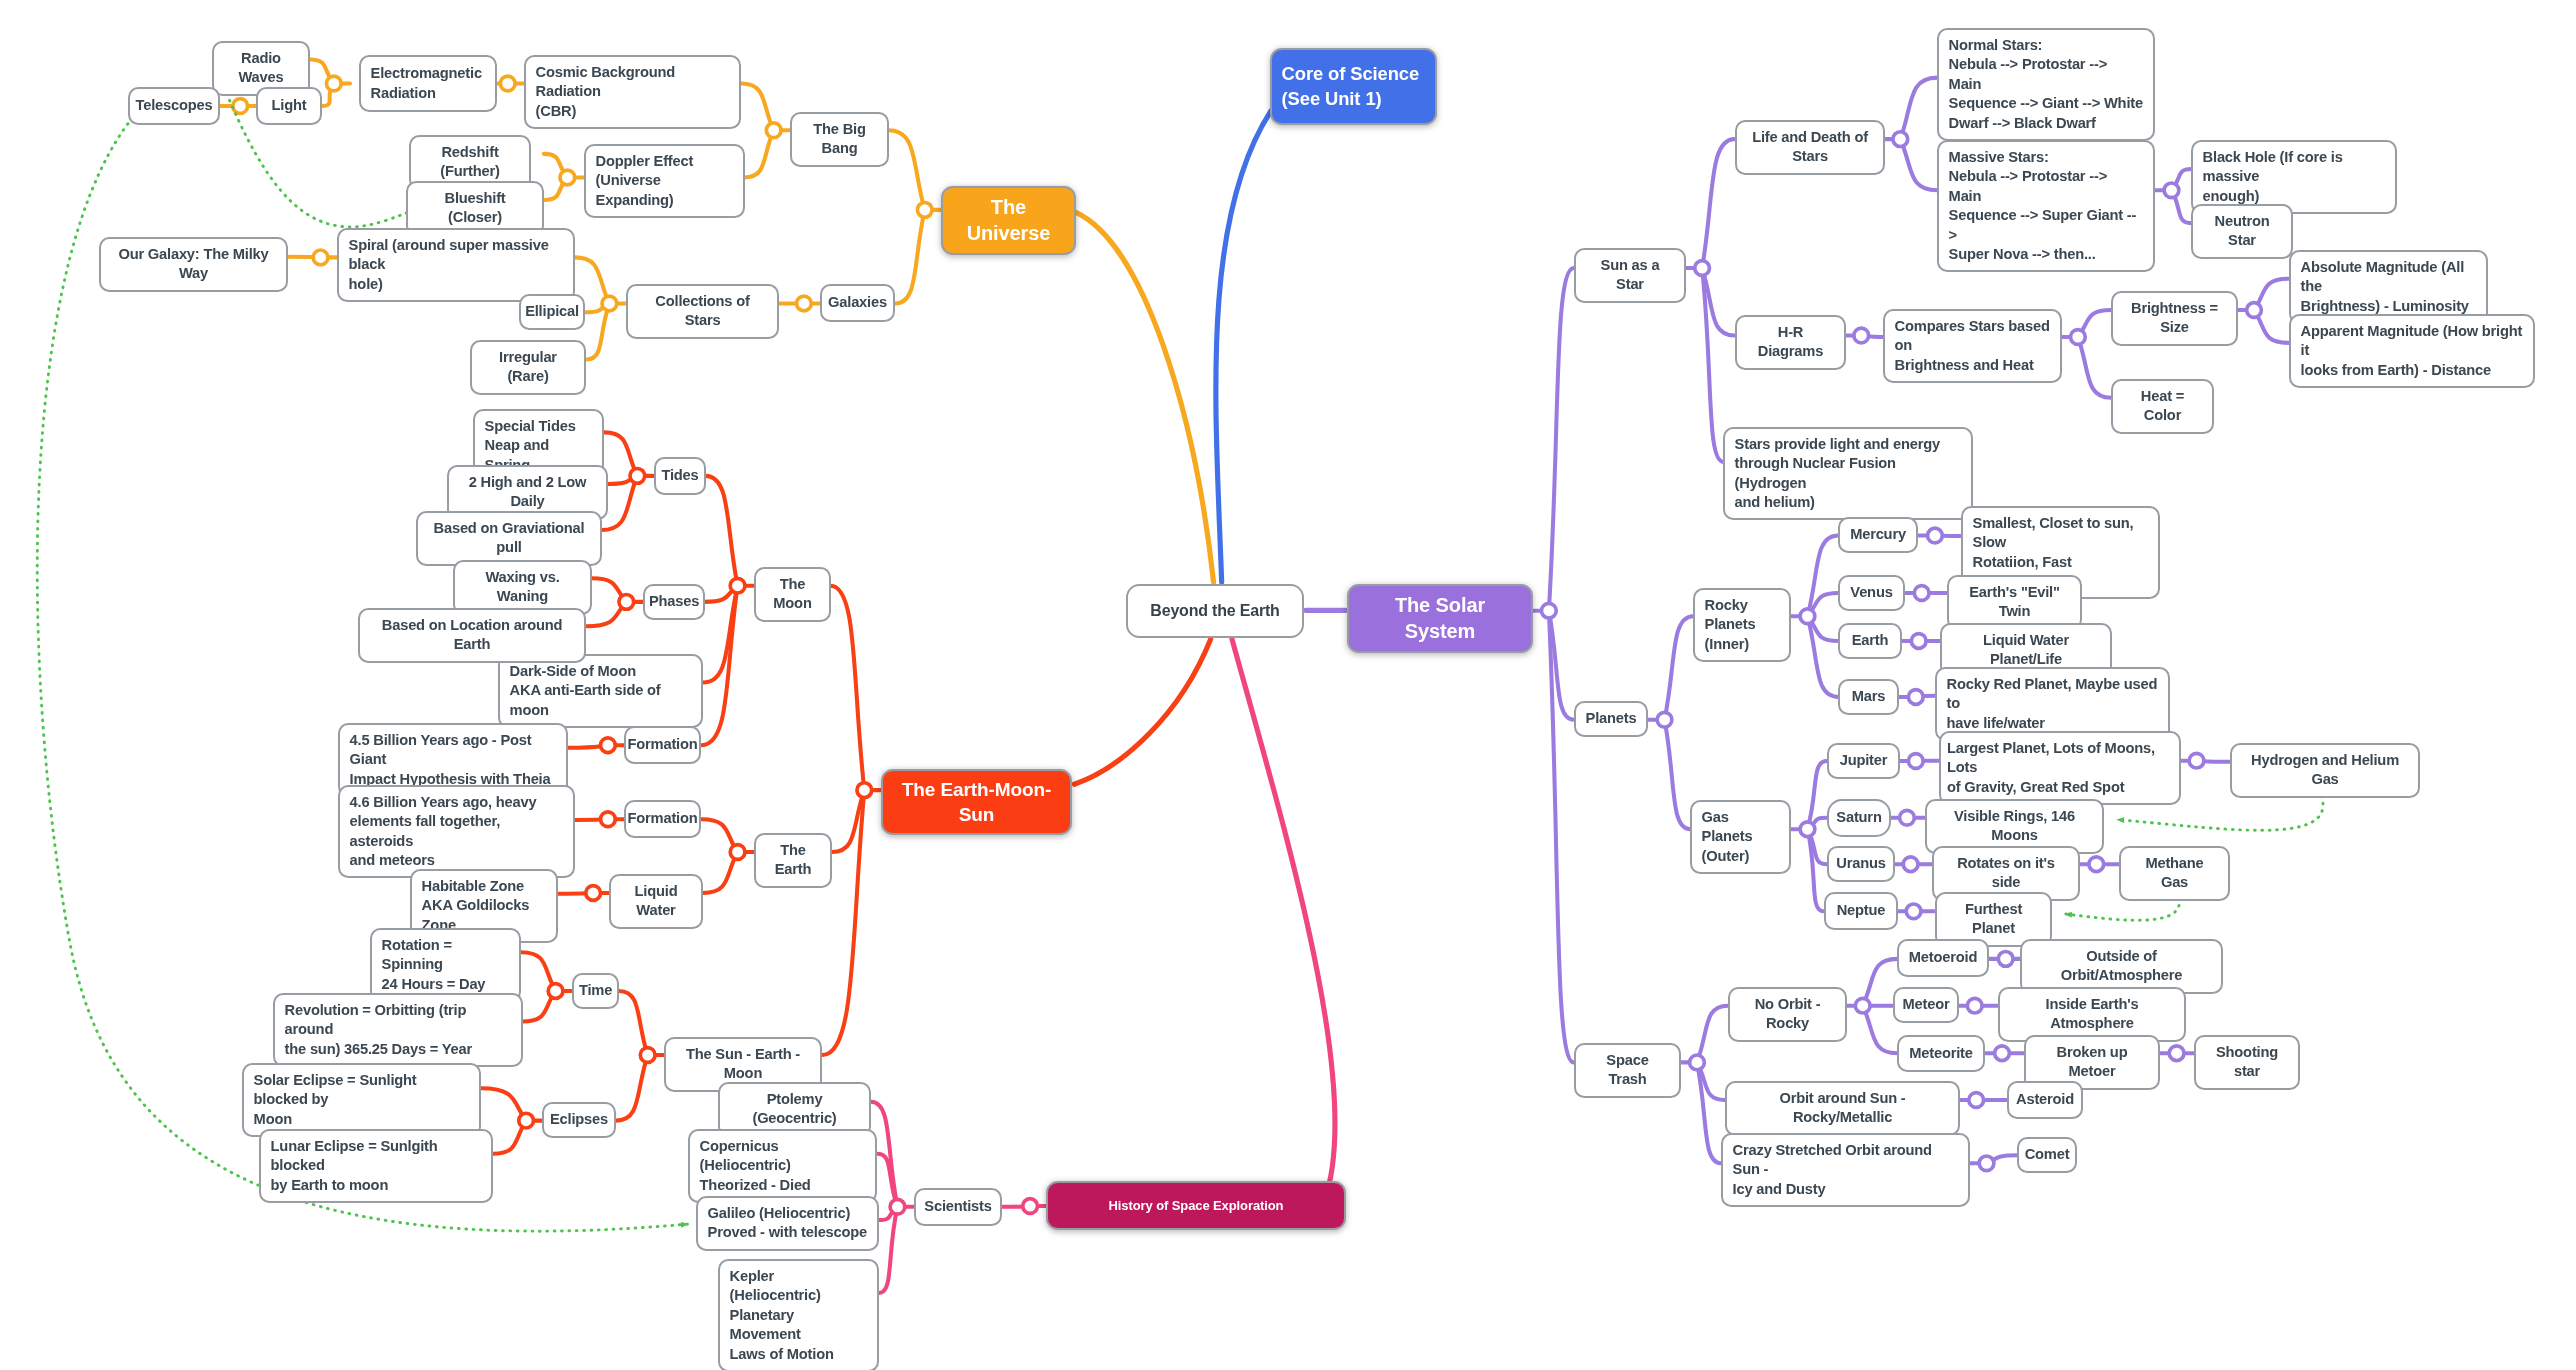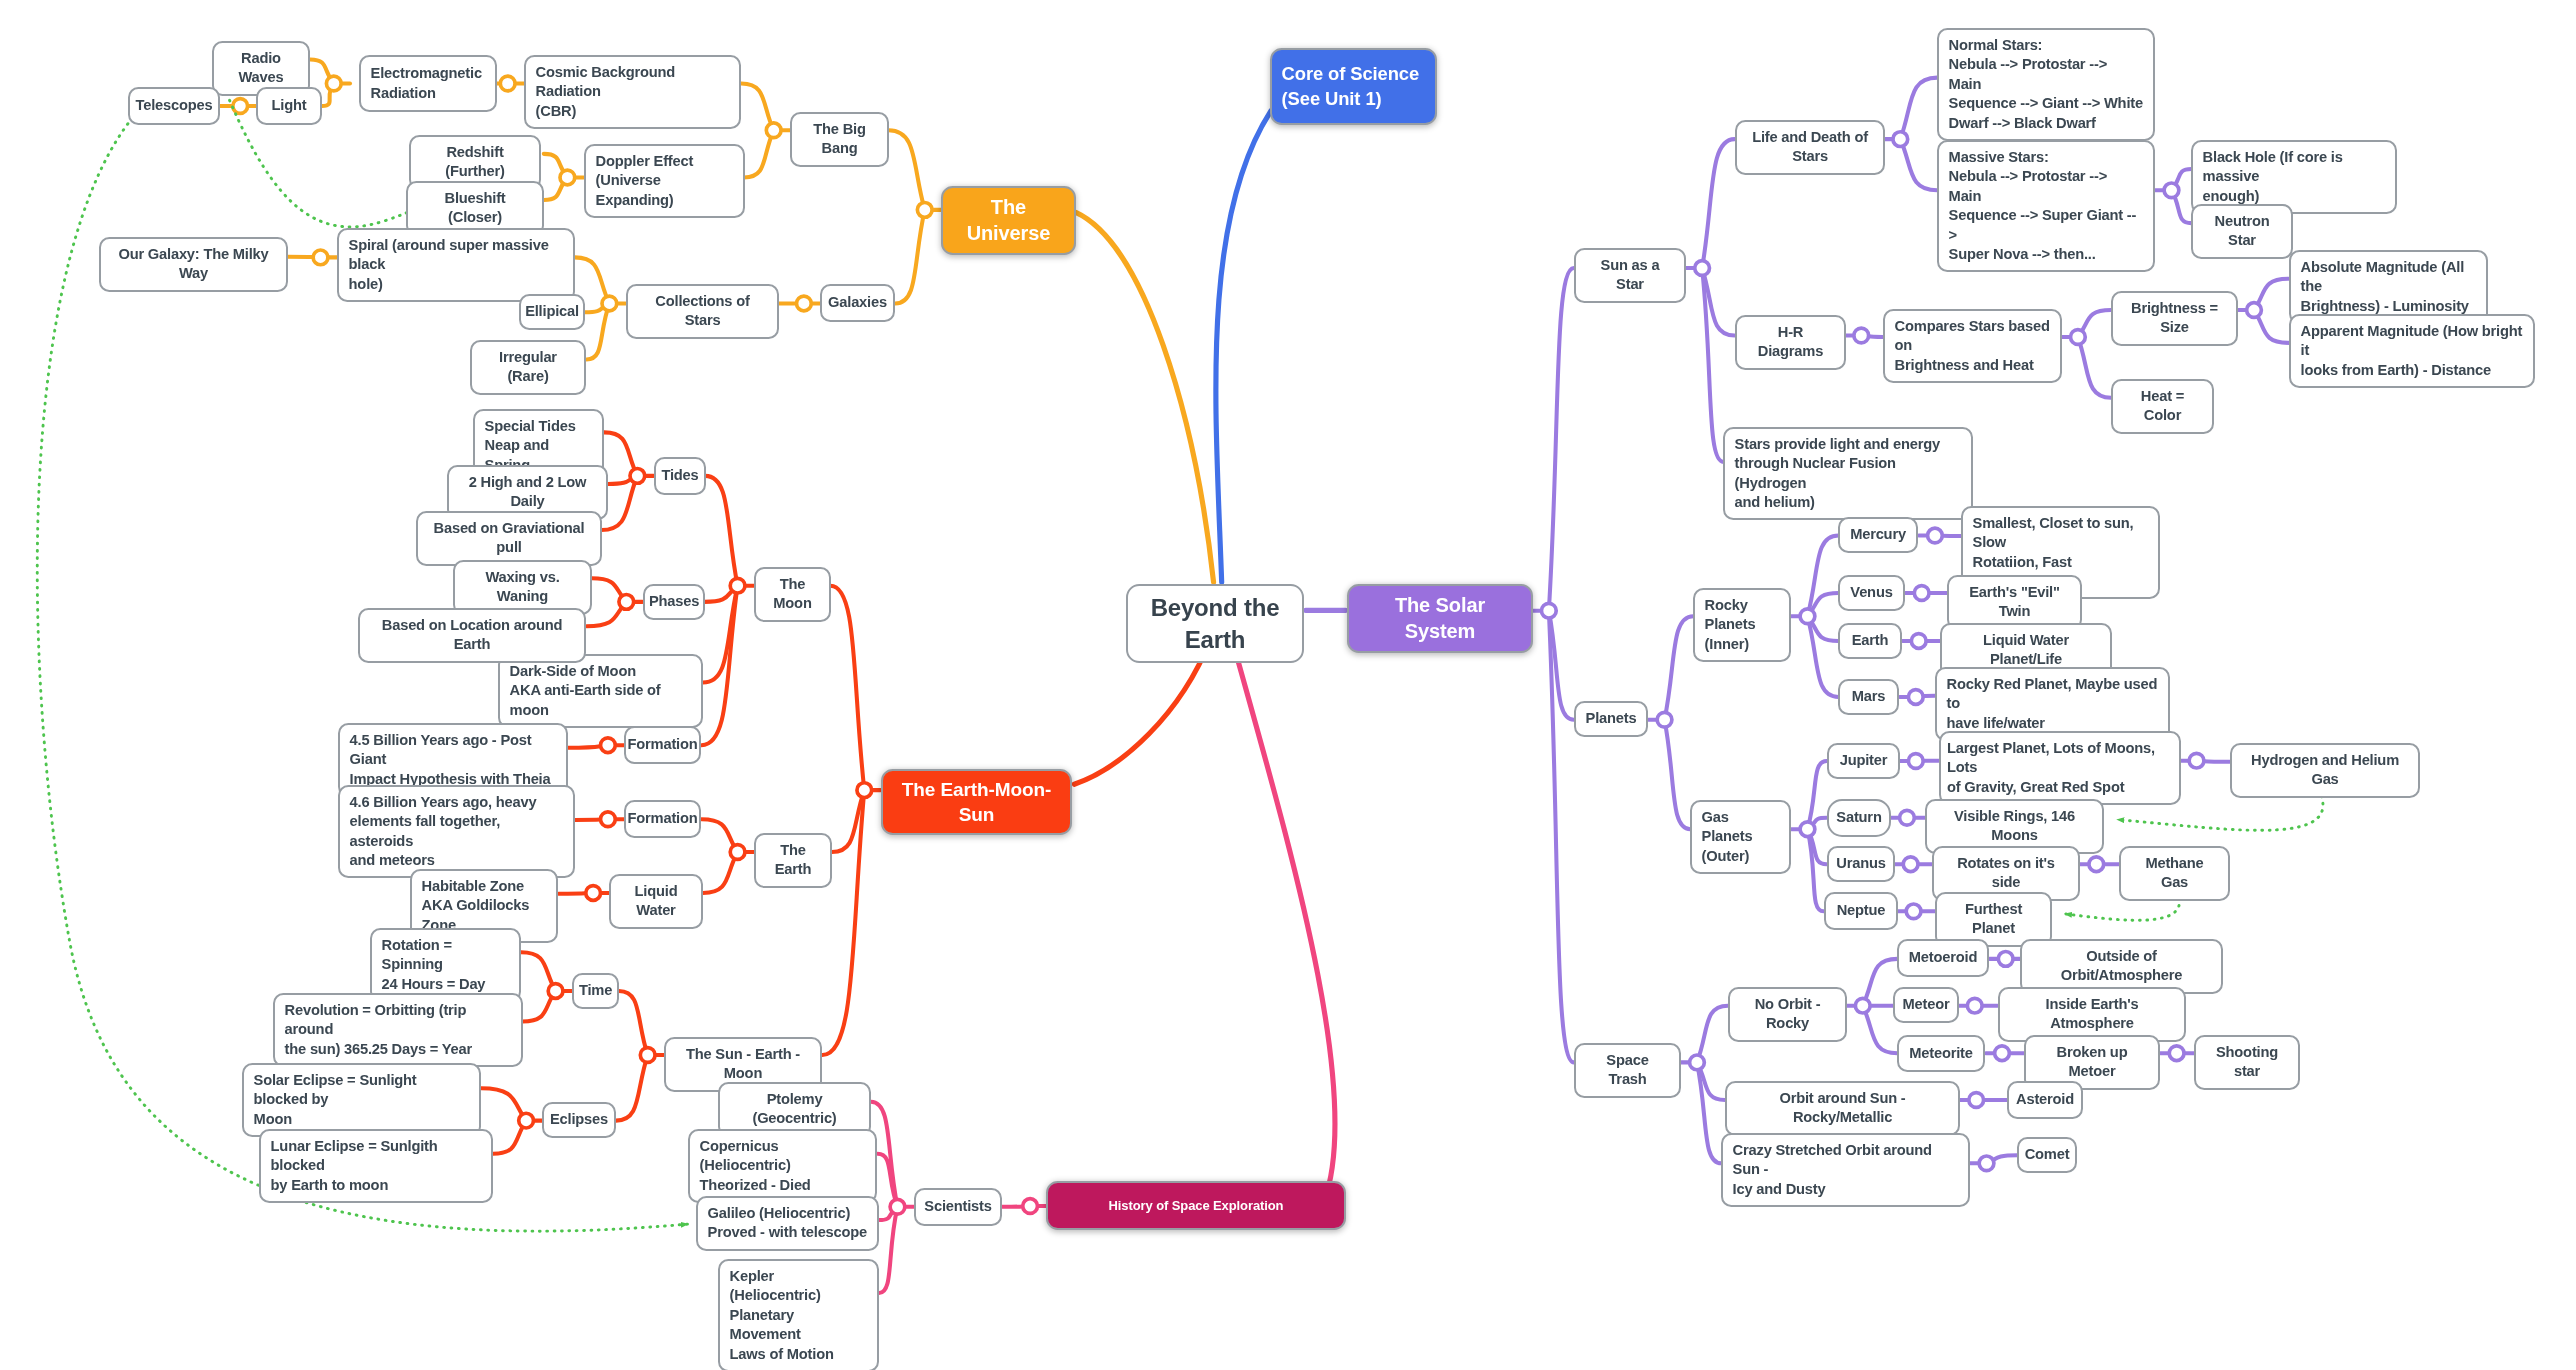--- a/index.html
+++ b/index.html
@@ -9,21 +9,21 @@
   #canvas{position:absolute;left:0;top:0;width:2576px;height:1371px;}
   #edge-layer{position:absolute;left:0;top:0;}
   .node{position:absolute;box-sizing:border-box;background:#ffffff;
         border:2.2px solid #979da3;border-radius:10.3px;color:#3b4751;
         font-size:14.7px;font-weight:600;letter-spacing:-0.2px;line-height:1.32;
         display:flex;align-items:center;justify-content:center;
         padding:5.9px 9.6px;white-space:pre-line;text-align:center;}
   .node.multi{justify-content:flex-start;text-align:left;}
   .node.accent{color:#ffffff;font-weight:700;border-radius:11.8px;
         box-shadow:0 1.5px 5.9px rgba(0,0,0,0.28);letter-spacing:-0.1px;}
-  .node.root{font-size:24px;font-weight:700;border-radius:13.3px;color:#37434d;
+  .node.root{font-size:16px;font-weight:700;border-radius:13.3px;color:#37434d;
         border-width:2.2px;}
 </style>
 </head>
 <body>
 
 <div id="canvas">
   <svg id="edge-layer" width="2576" height="1371" viewBox="0 0 3496 1860">
       <defs>
         <marker id="arrow-green" markerWidth="12" markerHeight="10" refX="9" refY="4" orient="auto-start-reverse" markerUnits="userSpaceOnUse">
           <path d="M0,0 L11,4 L0,8 Z" fill="#4EC44E"></path>
@@ -238,21 +238,21 @@
       <div class="node" style="left: 820px; top: 284px; width: 75px; min-height: 38px;">Galaxies</div>
       <div class="node multi" style="left: 524px; top: 55px; width: 217px; min-height: 57px;">Cosmic Background Radiation
 (CBR)</div>
       <div class="node multi" style="left: 584px; top: 144px; width: 161px; min-height: 66px;">Doppler Effect
 (Universe Expanding)</div>
       <div class="node multi" style="left: 350px; top: 55px; width: 138px; min-height: 57px; margin-left: 9px;">Electromagnetic
 Radiation</div>
       <div class="node" style="left: 212px; top: 41px; width: 98px; min-height: 36px;">Radio Waves</div>
       <div class="node" style="left: 256px; top: 87px; width: 66px; min-height: 38px;">Light</div>
       <div class="node" style="left: 128px; top: 87px; width: 92px; min-height: 38px;">Telescopes</div>
-      <div class="node" style="left: 409px; top: 135px; width: 132px; min-height: 38px;">Redshift (Further)</div>
+      <div class="node" style="left: 409px; top: 135px; width: 122px; min-height: 38px;">Redshift (Further)</div>
       <div class="node" style="left: 406px; top: 181px; width: 138px; min-height: 38px;">Blueshift (Closer)</div>
       <div class="node" style="left: 626px; top: 284px; width: 153px; min-height: 38px;">Collections of Stars</div>
       <div class="node multi" style="left: 337px; top: 228px; width: 238px; min-height: 57px;">Spiral (around super massive black
 hole)</div>
       <div class="node" style="left: 519px; top: 294px; width: 66px; min-height: 36px;">Ellipical</div>
       <div class="node" style="left: 470px; top: 340px; width: 116px; min-height: 38px;">Irregular (Rare)</div>
       <div class="node" style="left: 99px; top: 237px; width: 189px; min-height: 40px;">Our Galaxy: The Milky Way</div>
       <div class="node accent" style="left: 881px; top: 769px; width: 191px; min-height: 43px; background: rgb(250, 61, 18); font-size: 19px;">The Earth-Moon-Sun</div>
       <div class="node" style="left: 754px; top: 567px; width: 77px; min-height: 38px;">The Moon</div>
       <div class="node" style="left: 754px; top: 833px; width: 78px; min-height: 38px;">The Earth</div>

